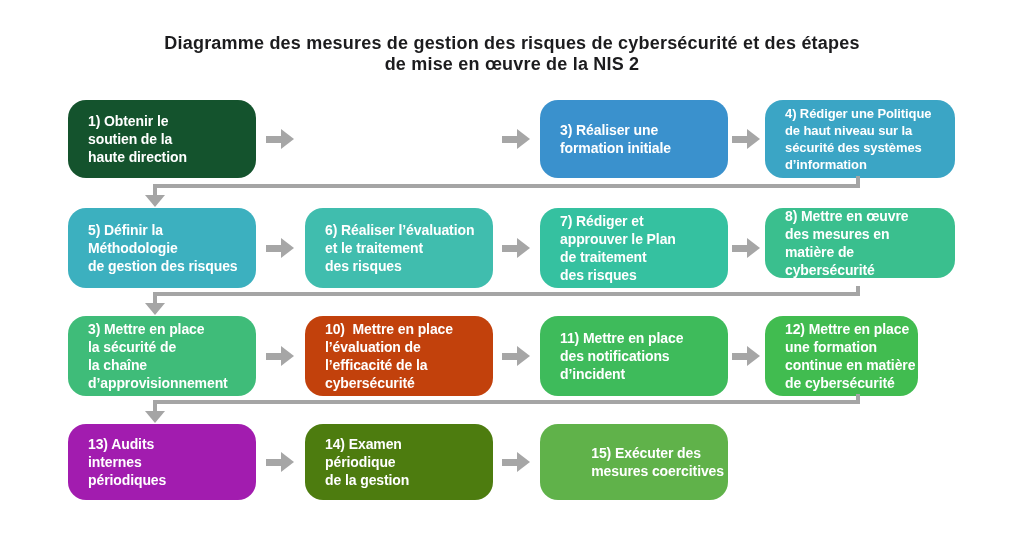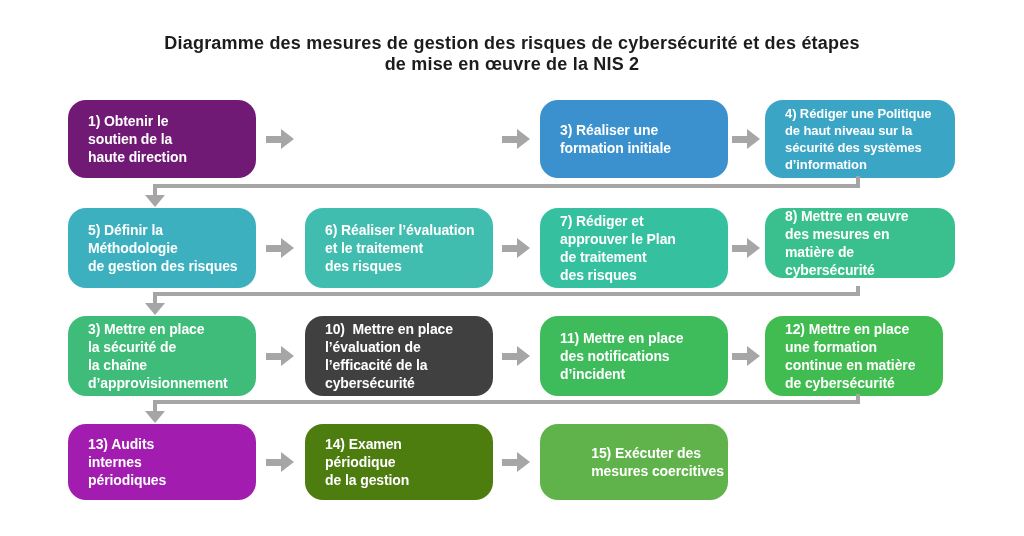--- a/index.html
+++ b/index.html
@@ -39,21 +39,21 @@
   .b2 {left:305px; top:100px; width:188px; height:78px;}
   .b3 {left:540px; top:100px; width:188px; height:78px;}
   .b4 {left:765px; top:100px; width:190px; height:78px;align-items:center;}
   .b5 {left:68px;  top:208px; width:188px; height:80px;}
   .b6 {left:305px; top:208px; width:188px; height:80px;}
   .b7 {left:540px; top:208px; width:188px; height:80px;}
   .b8 {left:765px; top:208px; width:190px; height:70px;}
   .b9 {left:68px;  top:316px; width:188px; height:80px;}
   .b10{left:305px; top:316px; width:188px; height:80px;}
   .b11{left:540px; top:316px; width:188px; height:80px;}
-  .b12{left:765px; top:316px; width:178px; height:80px;}
+  .b12{left:765px; top:316px; width:153px; height:80px;}
   .b13{left:68px;  top:424px; width:188px; height:76px;}
   .b14{left:305px; top:424px; width:188px; height:76px;}
   .b15{left:540px; top:424px; width:188px; height:76px;justify-content:flex-end;}
   
   .harrow{position:absolute;width:28px;height:20px;display:flex;align-items:center;}
   .harrow .shaft{flex:1;height:7px;background:var(--arrow,#a6a6a6);}
   .harrow .head{
     width:0;height:0;
     border-top:10px solid transparent;
     border-bottom:10px solid transparent;
@@ -87,21 +87,21 @@
 </head>
 <body>
 
 <div class="stage">
 
   <div class="title">
     <div>Diagramme des mesures de gestion des risques de cybersécurité et des étapes</div>
     <div>de mise en œuvre de la NIS 2</div>
   </div>
 
-  <div class="box b1" style="background: #701a75;">
+  <div class="box b1" style="background: #14532d;">
     <div class="box-text">1) Obtenir le
 soutien de la
 haute direction</div>
   </div>
   <div class="harrow ar1">
       <span class="shaft"></span>
       <span class="head"></span>
     </div>
   <div class="harrow ar2">
       <span class="shaft"></span>
@@ -170,21 +170,21 @@
   <div class="box b9" style="background: rgb(63, 188, 121);">
     <div class="box-text">3) Mettre en place
 la sécurité de
 la chaîne
 d’approvisionnement</div>
   </div>
   <div class="harrow ar7">
       <span class="shaft"></span>
       <span class="head"></span>
     </div>
-  <div class="box b10" style="background: #404040; align-items: center;">
+  <div class="box b10" style="background: #c2410c; align-items: center;">
     <div class="box-text">10)  Mettre en place
 l’évaluation de
 l’efficacité de la
 cybersécurité</div>
   </div>
   <div class="harrow ar8">
       <span class="shaft"></span>
       <span class="head"></span>
     </div>
   <div class="box b11" style="background: rgb(62, 187, 91);">

